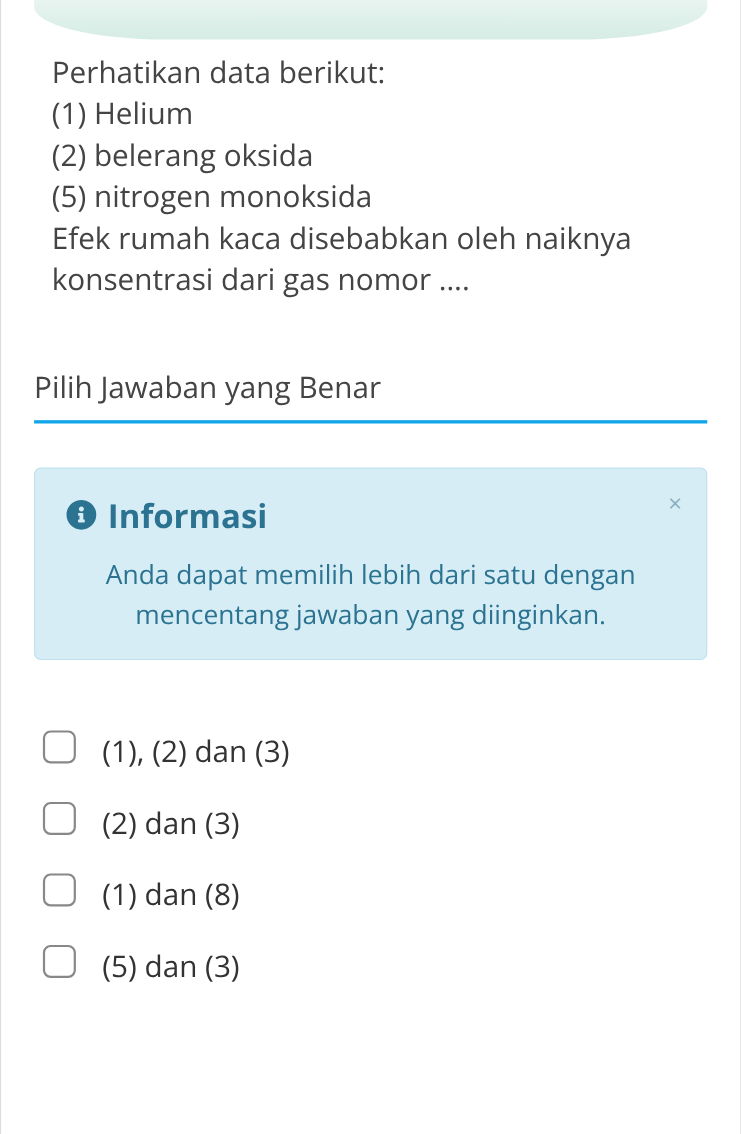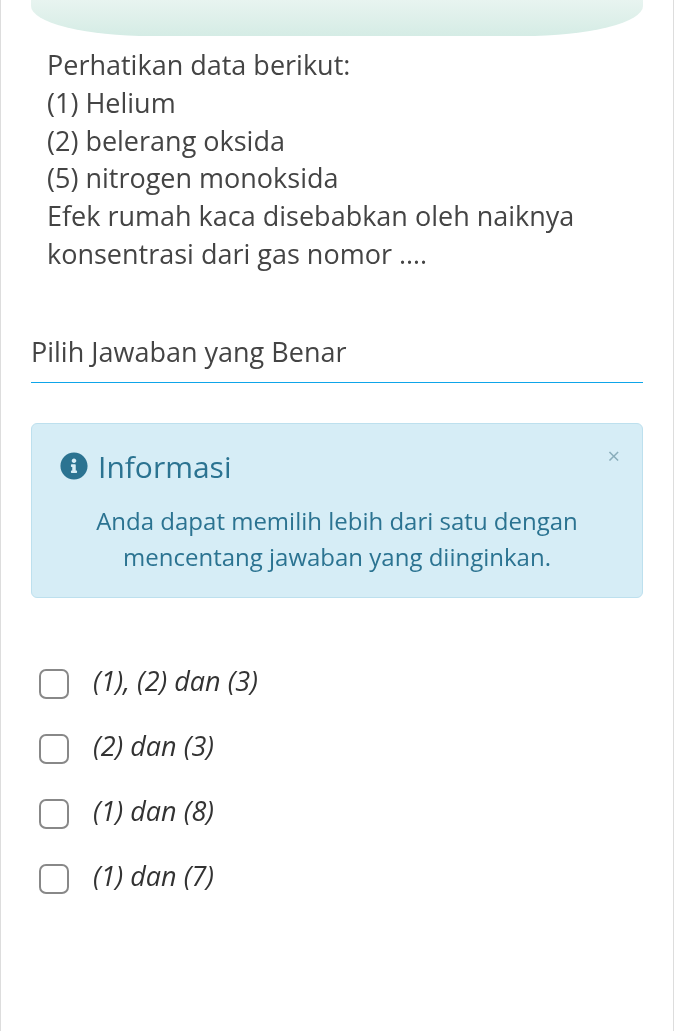--- a/index.html
+++ b/index.html
@@ -29,21 +29,21 @@
     font-weight: 400;
   }
   .question-text p {
     margin: 0;
   }
   .section-title {
     font-size: 27px;
     font-weight: 400;
     color: #444;
     padding: 0 30px 12px 30px;
-    border-bottom: 1px solid #0ea5e9;
+    border-bottom: 3px solid #0ea5e9;
     margin: 30px 30px 0 30px;
     padding-left: 0;
     padding-right: 0;
   }
   .alert {
     margin: 40px 30px 30px 30px;
     background: #d6edf6;
     border: 1px solid #bde0ee;
     border-radius: 6px;
     padding: 22px 28px;
@@ -51,21 +51,21 @@
     color: #28728f;
   }
   .alert-header {
     display: flex;
     align-items: center;
     gap: 10px;
     margin-bottom: 16px;
   }
   .alert-title {
     font-size: 30px;
-    font-weight: 400;
+    font-weight: 700;
     color: #2b7391;
   }
   .alert-body {
     font-size: 24px;
     line-height: 1.5;
     color: #2b7391;
     text-align: center;
   }
   .alert-close {
     position: absolute;
@@ -79,24 +79,23 @@
   .info-icon {
     display: inline-flex;
     width: 28px;
     height: 28px;
   }
   .options {
     padding: 20px 30px 30px 30px;
   }
   .option {
     display: flex;
-    align-items: flex-end;
+    align-items: flex-start;
     gap: 24px;
     padding: 14px 8px;
-    font-style: italic;
   }
   .checkbox {
     width: 30px;
     height: 30px;
     border: 2px solid #888;
     border-radius: 7px;
     flex-shrink: 0;
     cursor: pointer;
     background: #fff;
   }
@@ -153,17 +152,17 @@
     <div class="option">
       <div class="checkbox"></div>
       <span class="option-label">(2) dan (3)</span>
     </div>
     <div class="option">
       <div class="checkbox"></div>
       <span class="option-label">(1) dan (8)</span>
     </div>
     <div class="option">
       <div class="checkbox"></div>
-      <span class="option-label">(1) dan (7)</span>
+      <span class="option-label">(5) dan (3)</span>
     </div>
   </div>
 
 </div>
 
 </body></html>

